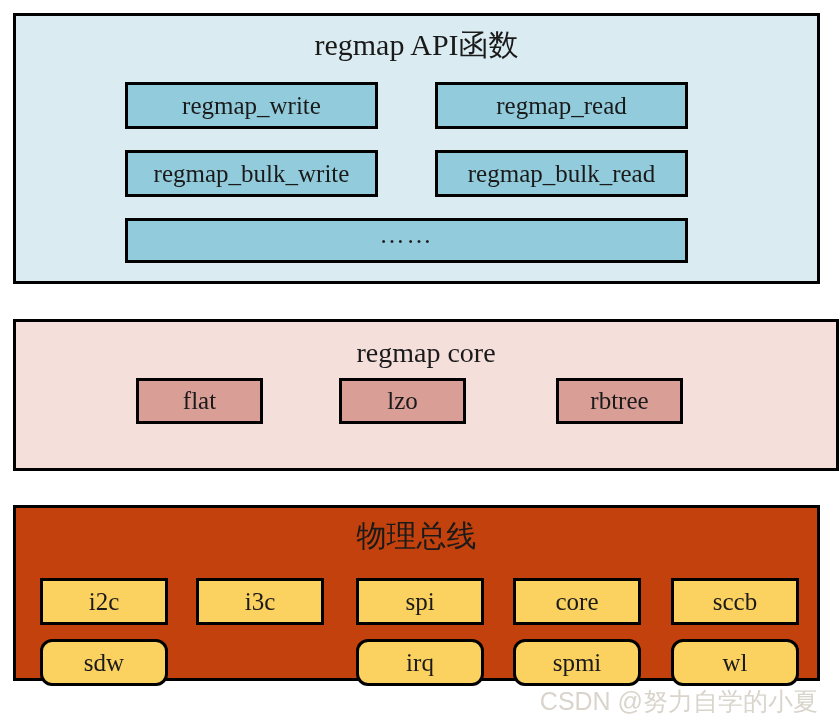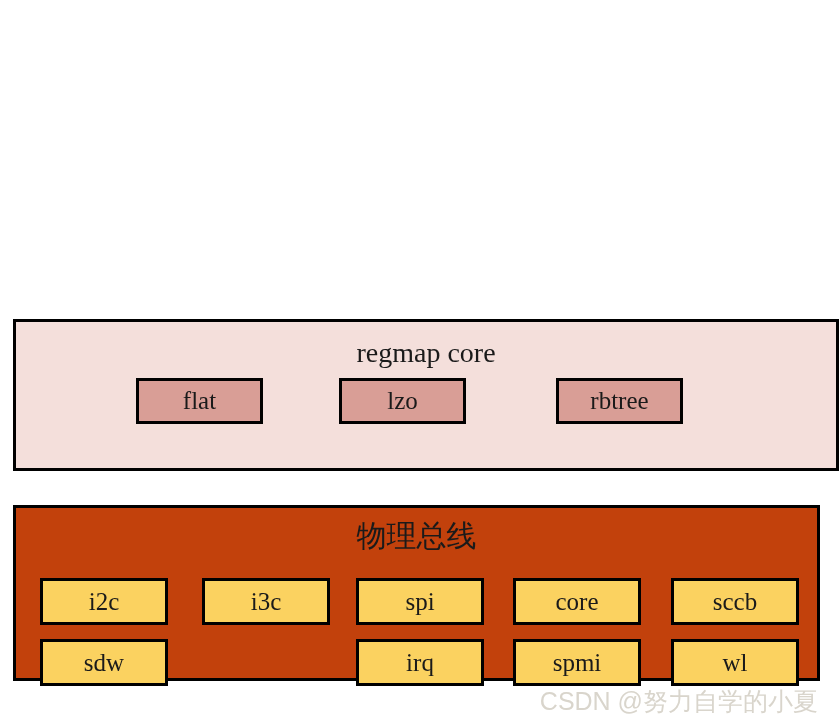--- a/index.html
+++ b/index.html
@@ -104,23 +104,23 @@
   .box-core.pos-2 { left: 323px; }
   .box-core.pos-3 { left: 540px; }
 
   .box-bus {
     background: #fbd260;
     font-size: 25px;
     height: 47px;
     width: 128px;
   }
   .box-bus.brow-1 { top: 70px; }
-  .box-bus.brow-2 { top: 131px; }
+  .box-bus.brow-2 { top: 131px; border-radius: 12px; }
   .box-bus.bcol-1 { left: 24px; }
-  .box-bus.bcol-2 { left: 186px; }
+  .box-bus.bcol-2 { left: 180px; }
   .box-bus.bcol-3 { left: 340px; }
   .box-bus.bcol-4 { left: 497px; }
   .box-bus.bcol-5 { left: 655px; }
 
   
   .watermark {
     position: absolute;
     right: 22px;
     bottom: 7px;
     font-size: 25px;
@@ -128,20 +128,35 @@
     font-family: "Liberation Sans", "DejaVu Sans", sans-serif;
     white-space: nowrap;
     pointer-events: none;
   }
 </style>
 </head>
 <body>
 
 <div class="diagram">
 
+  <div class="panel panel-api">
+    <div class="panel-title">regmap API函数</div>
+
+    <div class="box box-api col-left row-1">regmap_write</div>
+
+    <div class="box box-api col-right row-1">regmap_read</div>
+
+    <div class="box box-api col-left row-2">regmap_bulk_write</div>
+
+    <div class="box box-api col-right row-2">regmap_bulk_read</div>
+
+    <div class="box box-api wide">
+      <span class="dots">……</span>
+    </div>
+  </div>
 
   <div class="panel panel-core">
     <div class="panel-title">regmap core</div>
 
     <div class="box box-core pos-2">lzo</div>
 
     <div class="box box-core pos-1">flat</div>
 
     <div class="box box-core pos-3">rbtree</div>
   </div>

